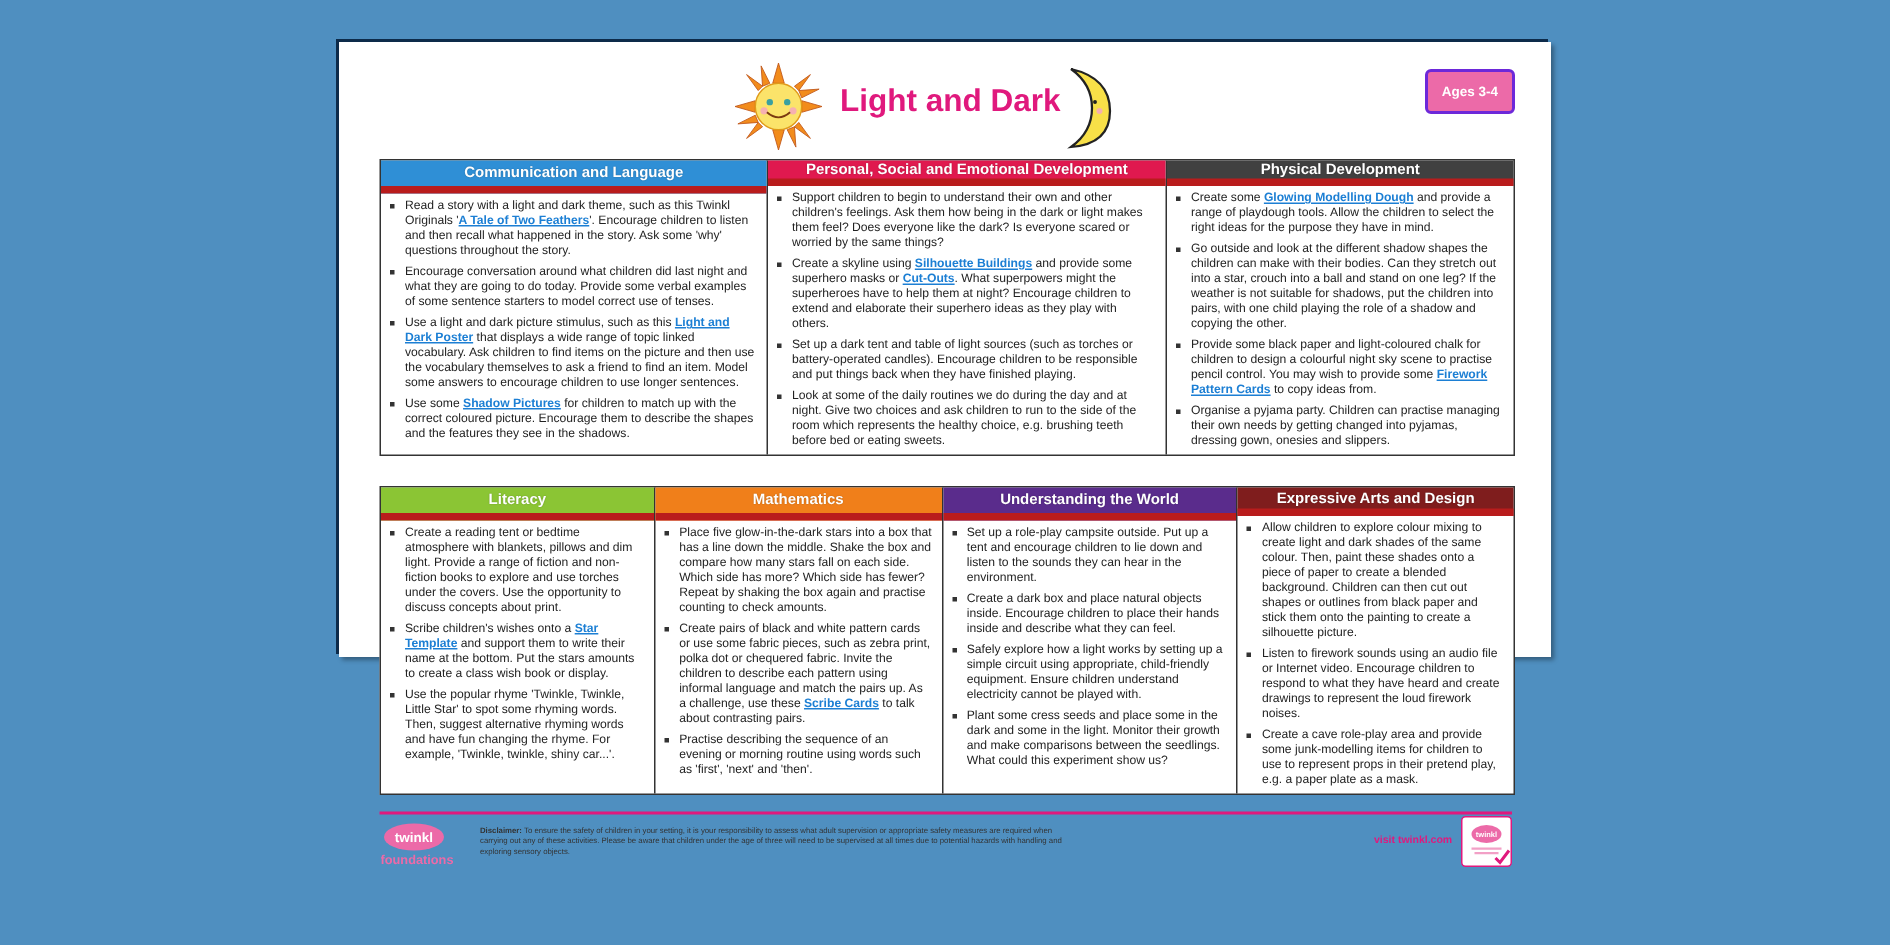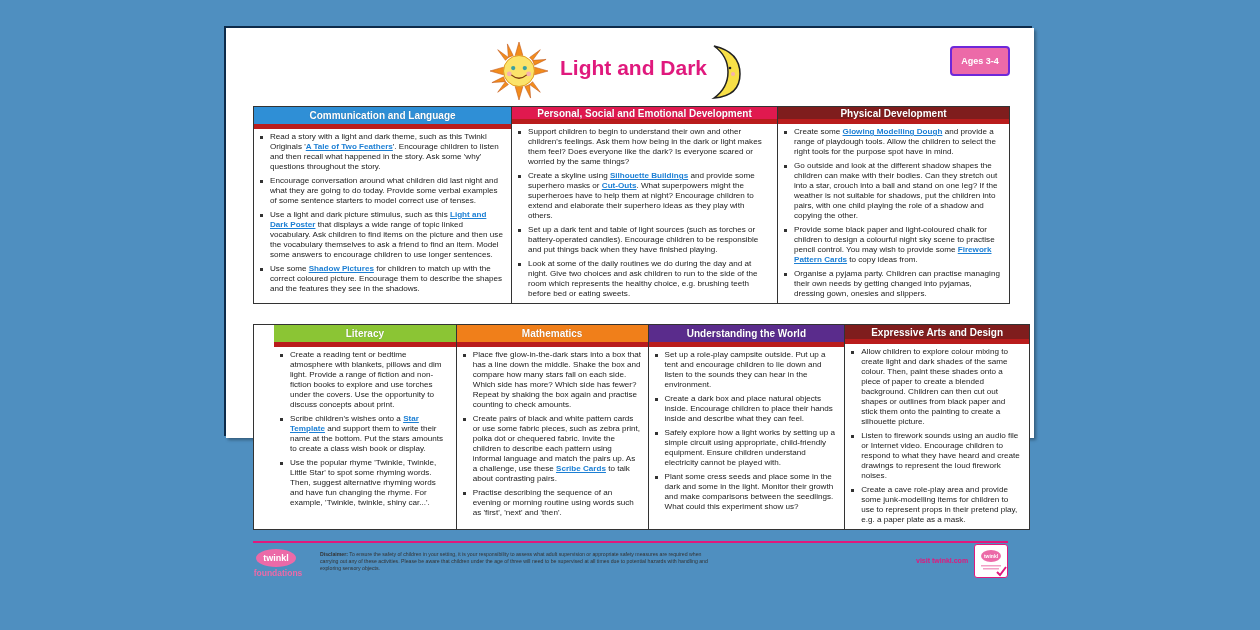--- a/index.html
+++ b/index.html
@@ -28,21 +28,21 @@
     position: absolute; left: 724px; top: 4px; width: 56px; height: 26px;
     background: #ec6aa8; border: 2px solid #6d28d9; border-radius: 4px;
     color: #fff; font-size: 9px; font-weight: bold;
     display: flex; align-items: center; justify-content: center;
   }
   .grid-row {
     position: absolute; left: 27px; display: flex;
     border: 1px solid #333; background: #fff;
   }
   .row1 { top: 78px; width: 755px; height: 196px; }
-  .row2 { top: 296px; width: 755px; height: 204px; padding-left: 20px; }
+  .row2 { top: 296px; width: 755px; height: 204px; }
   .cell { border-right: 1px solid #333; display: flex; flex-direction: column; }
   .cell:last-child { border-right: none; }
   .cell-head {
     height: 17px; display: flex; align-items: center; justify-content: center;
     color: #fff; font-weight: bold; font-size: 10px;
     border-bottom: 5px solid #b91c1c;
     text-shadow: 0 0 1px rgba(0,0,0,0.3);
   }
   .cell ul {
     margin: 0; padding: 3px 6px 0 16px;
@@ -126,23 +126,23 @@
     <div class="cell" style="width:265px">
       <div class="cell-head" style="background:#e0194f">Personal, Social and Emotional Development</div>
       <ul>
         <li><span>Support children to begin to understand their own and other children's feelings. Ask them how being in the dark or light makes them feel? Does everyone like the dark? Is everyone scared or worried by the same things?</span></li>
         <li><span>Create a skyline using </span><span class="lnk">Silhouette Buildings</span><span> and provide some superhero masks or </span><span class="lnk">Cut-Outs</span><span>. What superpowers might the superheroes have to help them at night? Encourage children to extend and elaborate their superhero ideas as they play with others.</span></li>
         <li><span>Set up a dark tent and table of light sources (such as torches or battery-operated candles). Encourage children to be responsible and put things back when they have finished playing.</span></li>
         <li><span>Look at some of the daily routines we do during the day and at night. Give two choices and ask children to run to the side of the room which represents the healthy choice, e.g. brushing teeth before bed or eating sweets.</span></li>
       </ul>
     </div>
     <div class="cell" style="width:231px">
-      <div class="cell-head" style="background:#7f1d1d">Physical Development</div>
+      <div class="cell-head" style="background:#404040">Physical Development</div>
       <ul>
-        <li><span>Create some </span><span class="lnk">Glowing Modelling Dough</span><span> and provide a range of playdough tools. Allow the children to select the right tools for the purpose spot have in mind.</span></li>
+        <li><span>Create some </span><span class="lnk">Glowing Modelling Dough</span><span> and provide a range of playdough tools. Allow the children to select the right ideas for the purpose they have in mind.</span></li>
         <li><span>Go outside and look at the different shadow shapes the children can make with their bodies. Can they stretch out into a star, crouch into a ball and stand on one leg? If the weather is not suitable for shadows, put the children into pairs, with one child playing the role of a shadow and copying the other.</span></li>
         <li><span>Provide some black paper and light-coloured chalk for children to design a colourful night sky scene to practise pencil control. You may wish to provide some </span><span class="lnk">Firework Pattern Cards</span><span> to copy ideas from.</span></li>
         <li><span>Organise a pyjama party. Children can practise managing their own needs by getting changed into pyjamas, dressing gown, onesies and slippers.</span></li>
       </ul>
     </div>
   </div>
 
   <div class="grid-row row2">
     <div class="cell" style="width:182px">
       <div class="cell-head" style="background:#8bc534">Literacy</div>

